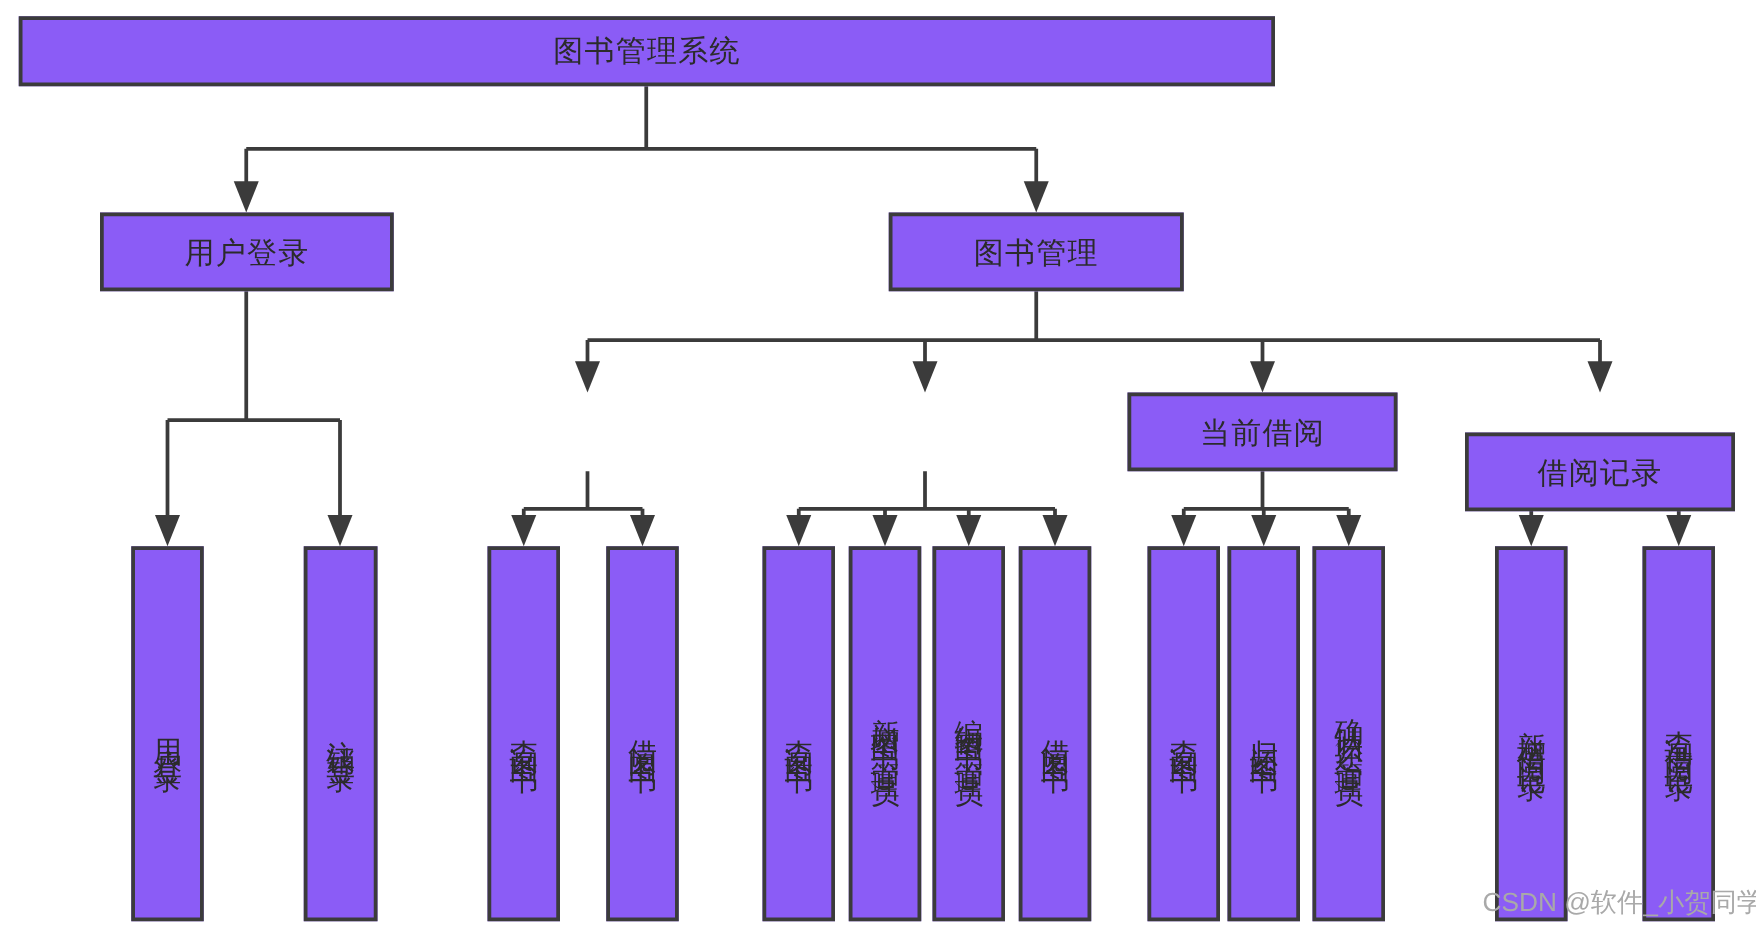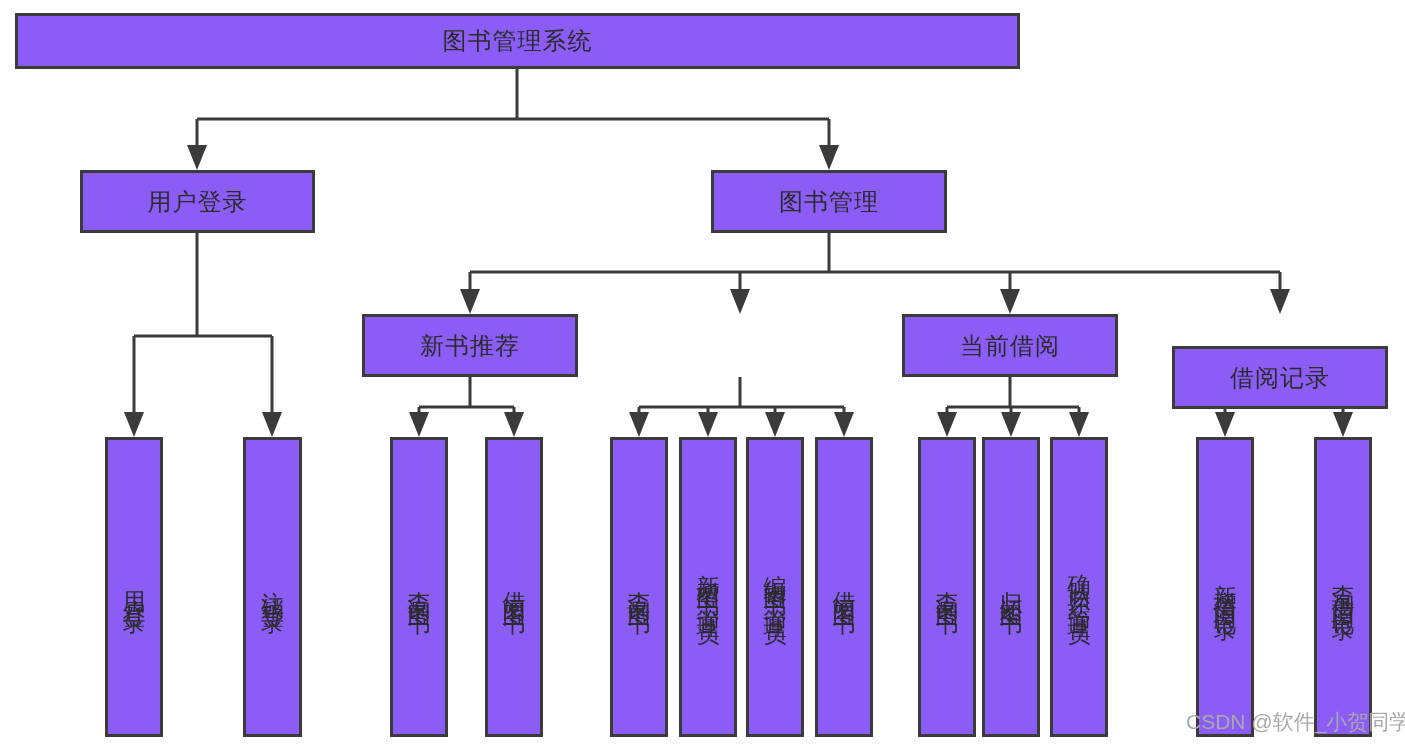--- a/index.html
+++ b/index.html
@@ -66,23 +66,20 @@
     <span>图书管理系统</span>
   </div>
 
   <div class="box hbox" style="left:80px; top:170px; width:235px; height:63px;">
     <span>用户登录</span>
   </div>
   <div class="box hbox" style="left:711px; top:170px; width:236px; height:63px;">
     <span>图书管理</span>
   </div>
 
-  <div class="box hbox" style="left:362px; top:314px; width:216px; height:63px;">
-    <span>新书推荐</span>
-  </div>
   <div class="box hbox" style="left:902px; top:314px; width:216px; height:63px;">
     <span>当前借阅</span>
   </div>
   <div class="box hbox" style="left:1172px; top:314px; width:216px; height:63px;margin-top:32px;">
     <span>借阅记录</span>
   </div>
 
   <div class="box vbox" style="left:105px; top:437px; width:58px; height:300px;">
     <span>用户登录</span>
   </div>

